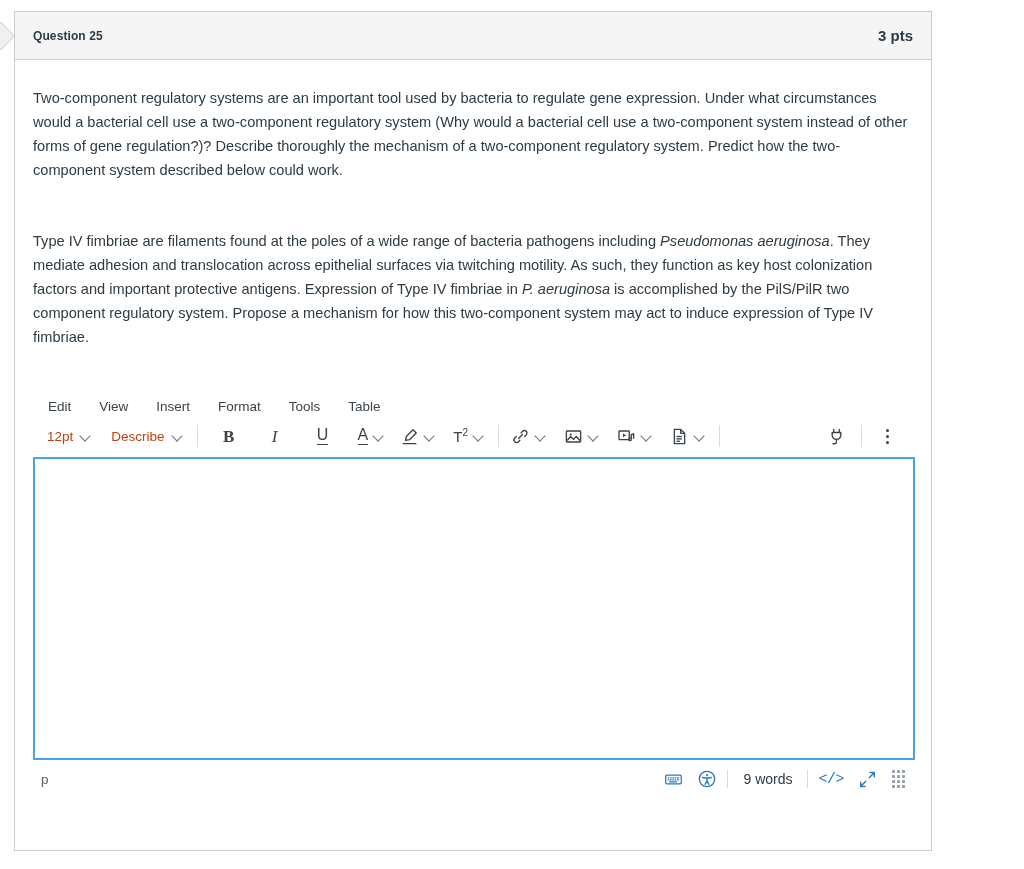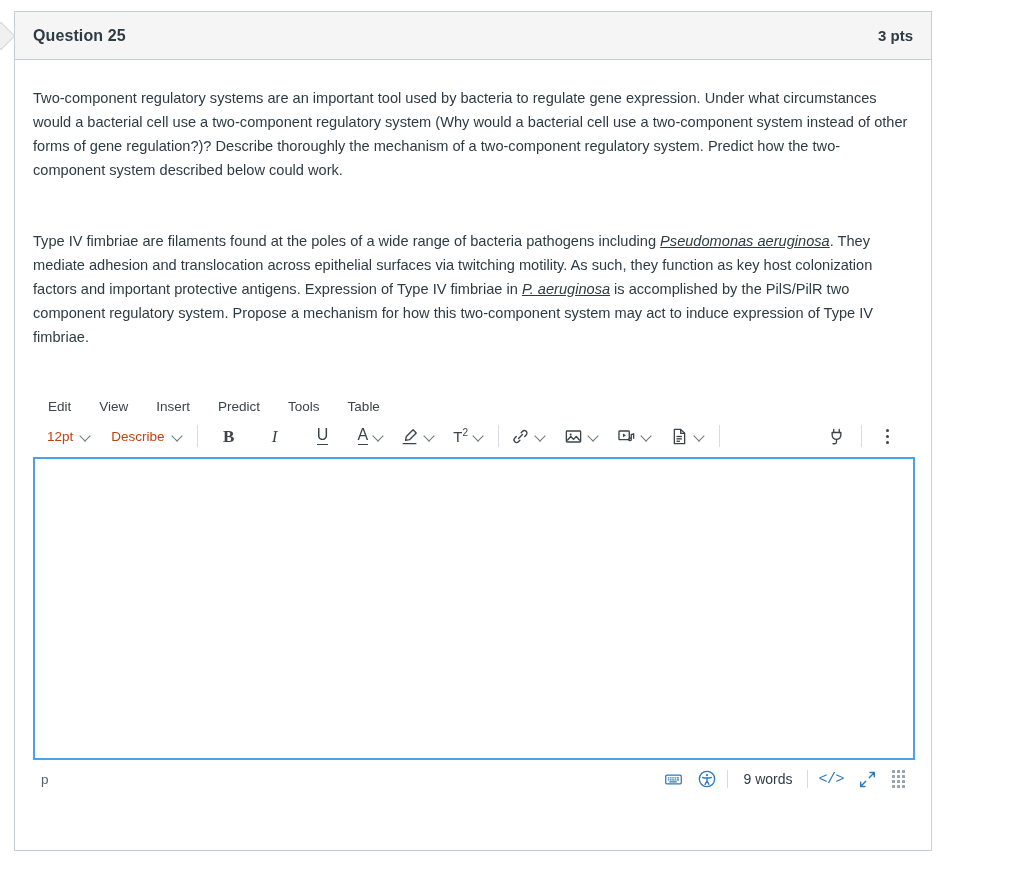--- a/index.html
+++ b/index.html
@@ -45,21 +45,21 @@
     height: 48px;
     background: #f5f5f5;
     border-bottom: 1px solid #c7cdd1;
     display: flex;
     align-items: center;
     justify-content: space-between;
     padding: 0 18px;
     box-sizing: border-box;
   }
   .question-title {
-    font-size: 16px;
+    font-size: 12px;
     font-weight: bold;
     color: #2d3b45;
     letter-spacing: 0.1px;
   }
   .question-points {
     font-size: 15px;
     font-weight: bold;
     color: #2d3b45;
   }
 
@@ -70,21 +70,21 @@
   .prompt-paragraph {
     font-size: 14.6px;
     line-height: 24px;
     color: #2d3b45;
     margin: 0 0 0 0;
     max-width: 875px;
   }
   .prompt-paragraph + .prompt-paragraph {
     margin-top: 47px;
   }
-  .prompt-paragraph i { font-style: italic; text-decoration: underline; }
+  .prompt-paragraph i { font-style: italic; }
 
   
   .rce {
     margin-top: 42px;
     width: 882px;
   }
 
   .rce-menubar {
     display: flex;
     align-items: center;
@@ -231,21 +231,21 @@
 
     <p class="prompt-paragraph"><span>Two-component regulatory systems are an important tool used by bacteria to regulate gene expression.  Under what circumstances would a bacterial cell use a two-component regulatory system (Why would a bacterial cell use a two-component system instead of other forms of gene regulation?)?  Describe thoroughly the mechanism of a two-component regulatory system.  Predict how the two-component system described below could work.</span></p>
     <p class="prompt-paragraph"><span>Type IV fimbriae are filaments found at the poles of a wide range of bacteria pathogens including </span><i>Pseudomonas aeruginosa</i><span>.  They mediate adhesion and translocation across epithelial surfaces via twitching motility.  As such, they function as key host colonization factors and important protective antigens.  Expression of Type IV fimbriae in </span><i>P. aeruginosa</i><span> is accomplished by the PilS/PilR two component regulatory system.  Propose a mechanism for how this two-component system may act to induce expression of Type IV fimbriae.</span></p>
 
     <div class="rce">
 
       <div class="rce-menubar">
         <div class="menu-item">Edit</div>
         <div class="menu-item">View</div>
         <div class="menu-item">Insert</div>
-        <div class="menu-item">Predict</div>
+        <div class="menu-item">Format</div>
         <div class="menu-item">Tools</div>
         <div class="menu-item">Table</div>
       </div>
 
       <div class="rce-toolbar">
 
         <div class="tb-btn with-caret">
           <span class="tb-label">12pt</span>
           <span class="caret"></span>
         </div>

